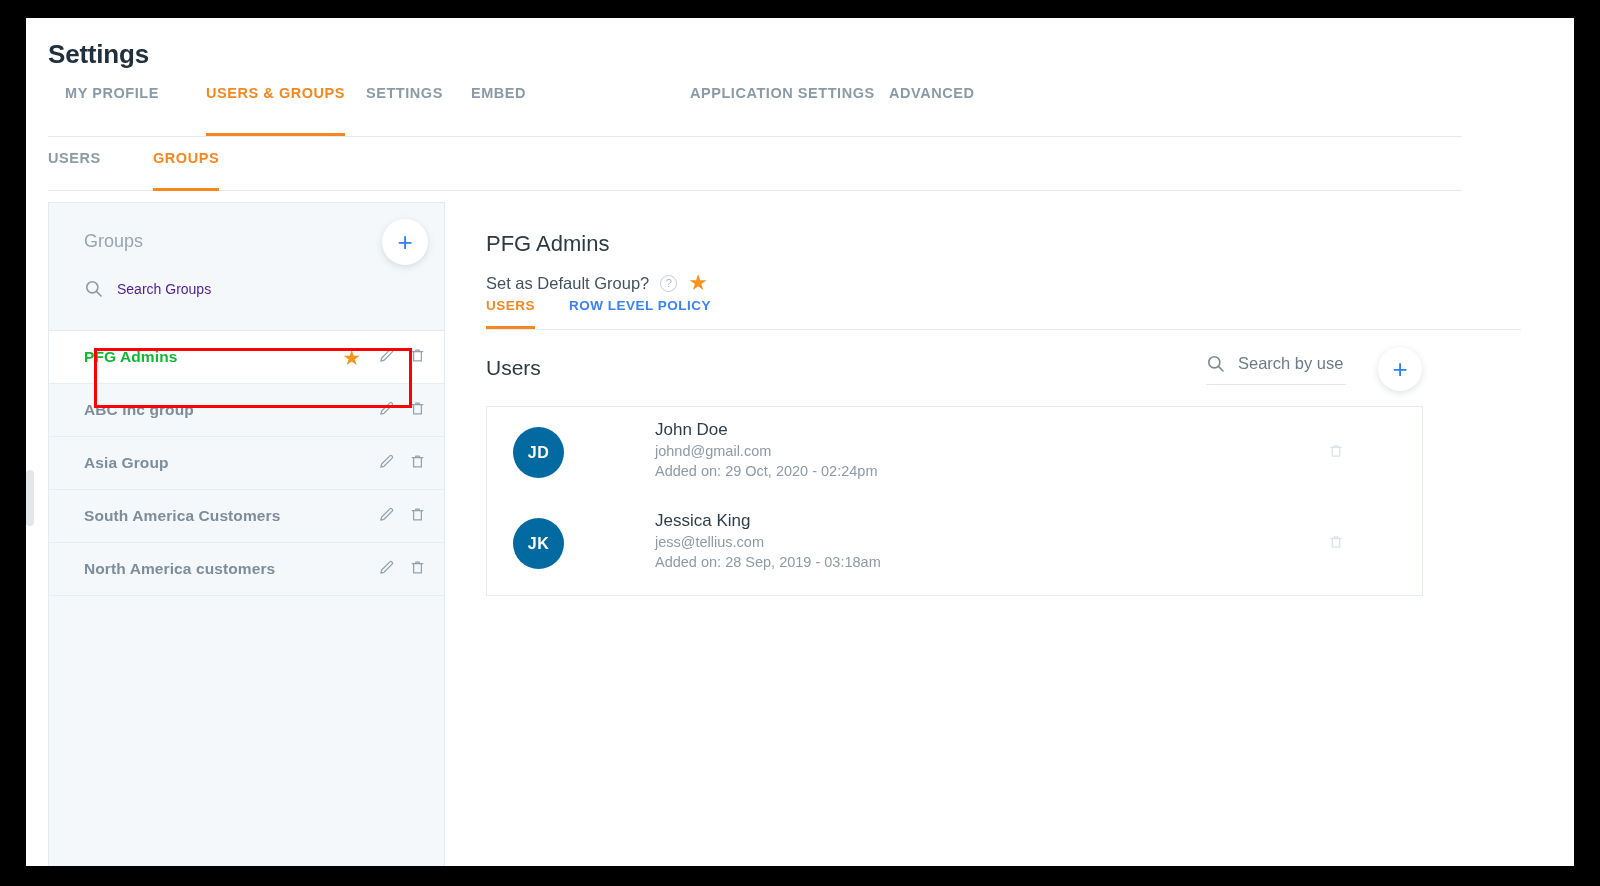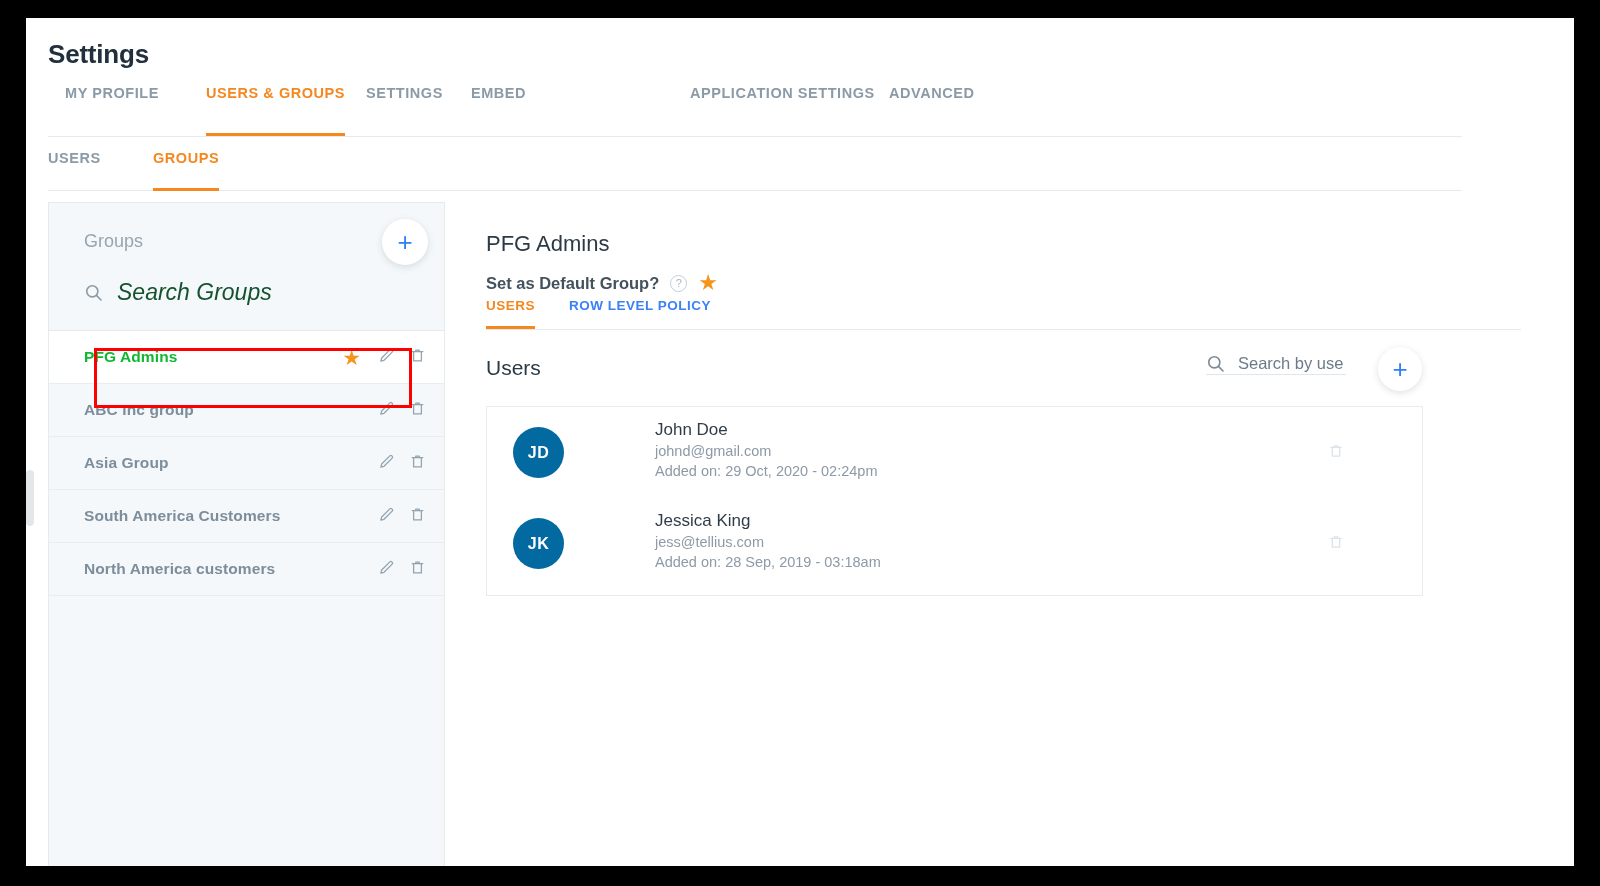--- a/index.html
+++ b/index.html
@@ -157,23 +157,22 @@
   .search-groups {
     position: absolute;
     left: 35px;
     top: 76px;
     display: flex;
     align-items: center;
     gap: 14px;
     cursor: text;
   }
   .search-groups .placeholder {
-    font-size: 23px;
-    color: #14532d;
-    font-style: italic;
+    font-size: 14px;
+    color: #4c1d95;
   }
 
   .group-list { position: relative; }
   .group-row {
     position: relative;
     height: 53px;
     display: flex;
     align-items: center;
     border-bottom: 1px solid #e7eef2;
     cursor: pointer;
@@ -237,21 +236,20 @@
     position: absolute;
     left: 5px;
     top: 70px;
     display: flex;
     align-items: center;
     gap: 11px;
   }
   .default-row .dlabel {
     font-size: 16.5px;
     color: #44525e;
-    font-weight: bold;
   }
   .help-icon {
     width: 17px; height: 17px;
     border-radius: 50%;
     border: 1.4px solid #c3ced6;
     color: #aab6c0;
     font-size: 11px;
     line-height: 14px;
     text-align: center;
     cursor: pointer;
@@ -300,21 +298,21 @@
     color: #2c3a45;
   }
   .user-search {
     position: absolute;
     left: 725px;
     top: 152px;
     width: 140px;
     display: flex;
     align-items: center;
     gap: 13px;
-    padding-bottom: 1px;
+    padding-bottom: 11px;
     border-bottom: 1px solid #dfe7ec;
     cursor: text;
   }
   .user-search .placeholder {
     font-size: 16.5px;
     color: #6d7b88;
     white-space: nowrap;
   }
   .add-user-btn {
     position: absolute;

